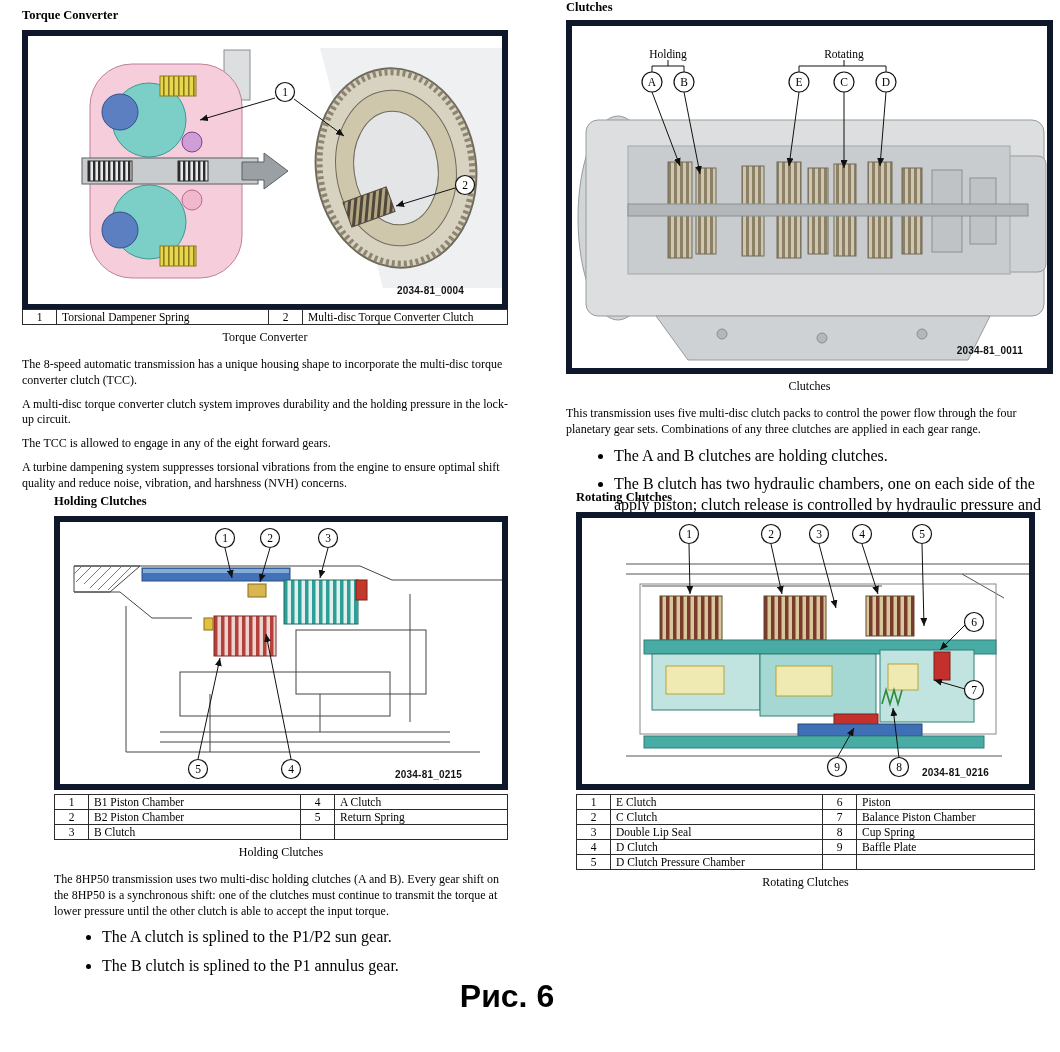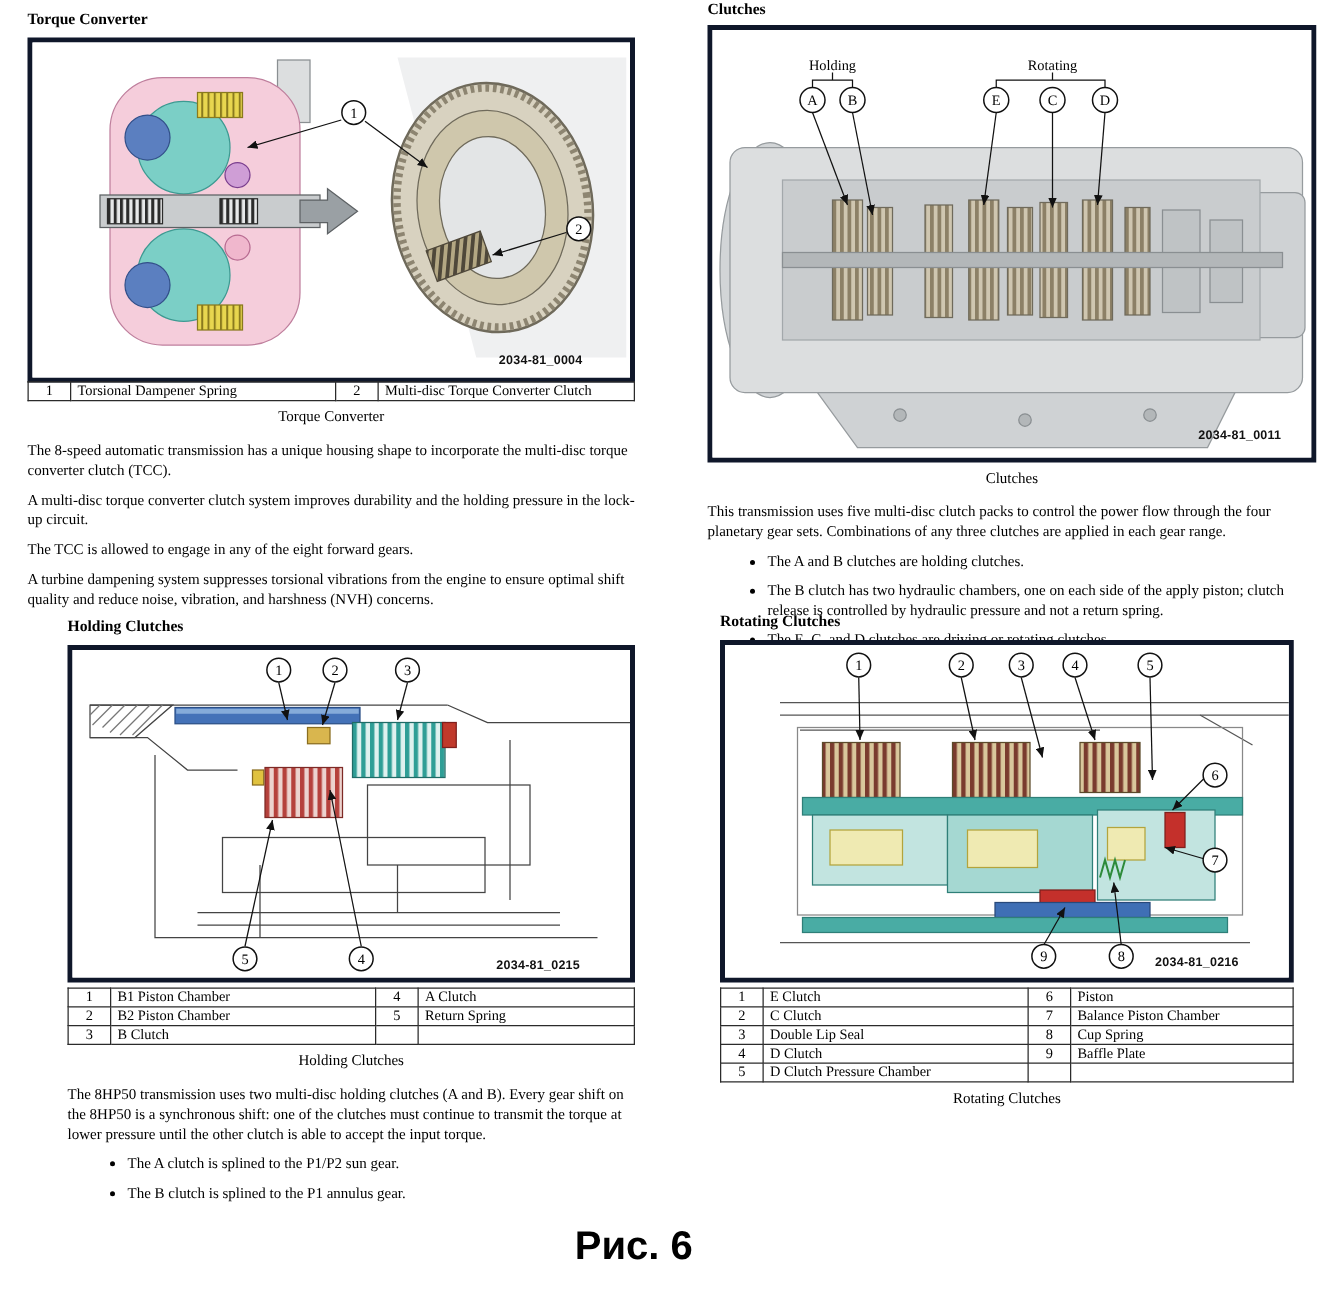--- a/index.html
+++ b/index.html
@@ -7,42 +7,42 @@
   body {
     width:1060px; height:1052px; position:relative; overflow:hidden;
     background:#ffffff; color:#000;
     font-family:"Liberation Serif", serif;
   }
   .section { position:absolute; }
   .sec-h {
     font-size:12.5px; font-weight:bold; margin:0 0 7px 0;
   }
   .figure-box {
-    border:4px solid #0f172a; background:#fff;
+    border:6px solid #0f172a; background:#fff;
   }
   .diagram { position:relative; overflow:hidden; background:#fff; }
   .diagram svg { display:block; }
   .fig-id {
     position:absolute;
     font-family:"Liberation Sans", sans-serif;
     font-weight:bold; font-size:10px; color:#111; letter-spacing:0.2px;
   }
   table.legend {
     width:100%; border-collapse:collapse; table-layout:fixed;
     font-size:11.5px; margin-top:-1px;
   }
   table.legend.gap { margin-top:4px; border-top:1px solid #2b2b2b; }
   table.legend td {
     border:1px solid #2b2b2b; padding:1px 5px; height:15px;
     overflow:hidden; white-space:nowrap;
   }
   table.legend td.num { width:34px; text-align:center; padding:1px 2px; }
   .caption { text-align:center; font-size:12px; margin:5px 0 12px 0; }
   p.body { font-size:12px; line-height:1.32; margin:0 0 8px 0; }
-  ul.bullets { margin:4px 0 0 0; padding:0 0 0 48px; font-size:12px; }
+  ul.bullets { margin:4px 0 0 0; padding:0 0 0 48px; font-size:16px; }
   ul.bullets li { margin:0 0 8px 0; line-height:1.3; }
   .fig-label-wrap {
     position:absolute; top:978px; left:12px; width:990px; text-align:center;
   }
   .fig-label {
     font-family:"Liberation Sans", sans-serif; font-weight:bold;
     font-size:32px; color:#000;
   }
   svg text.co { font-family:"Liberation Serif", serif; font-size:11.5px; fill:#000; }
   svg text.glabel { font-family:"Liberation Serif", serif; font-size:11.5px; fill:#000; }

